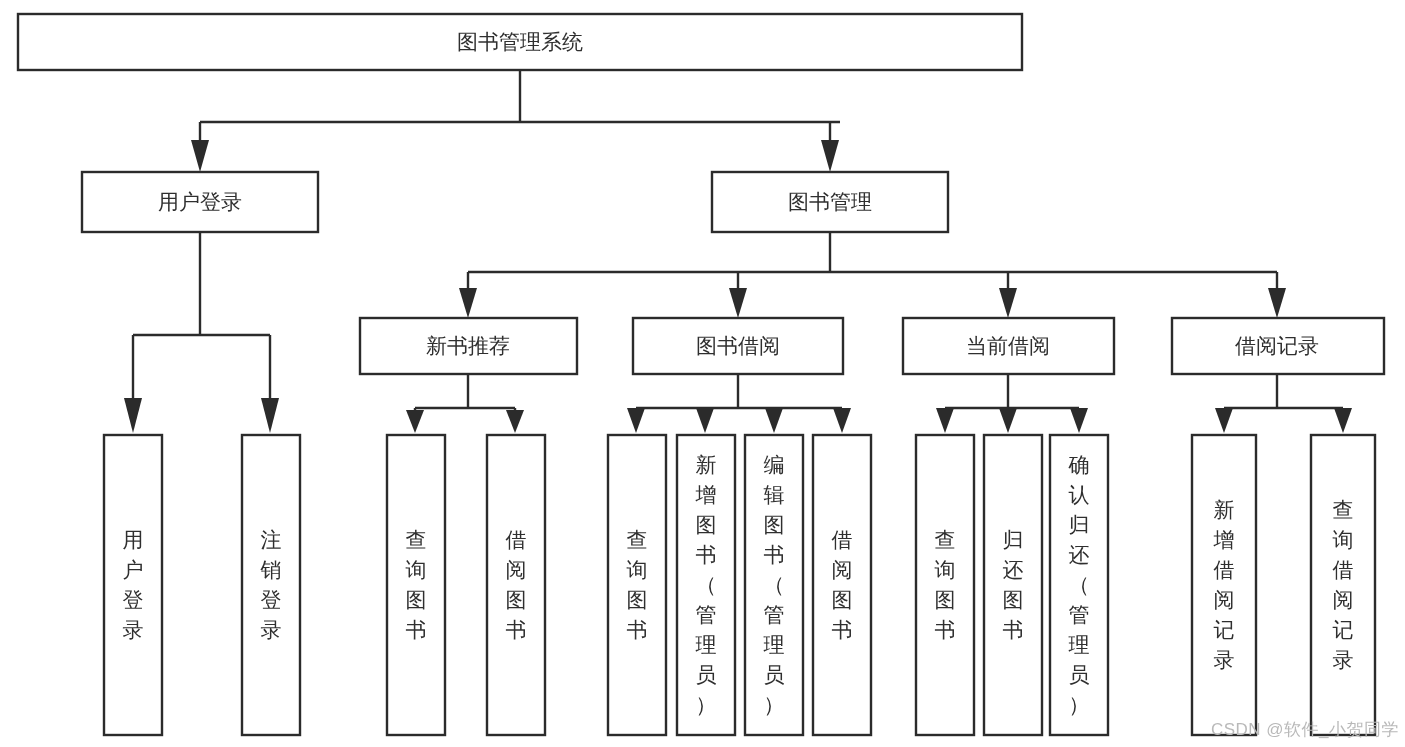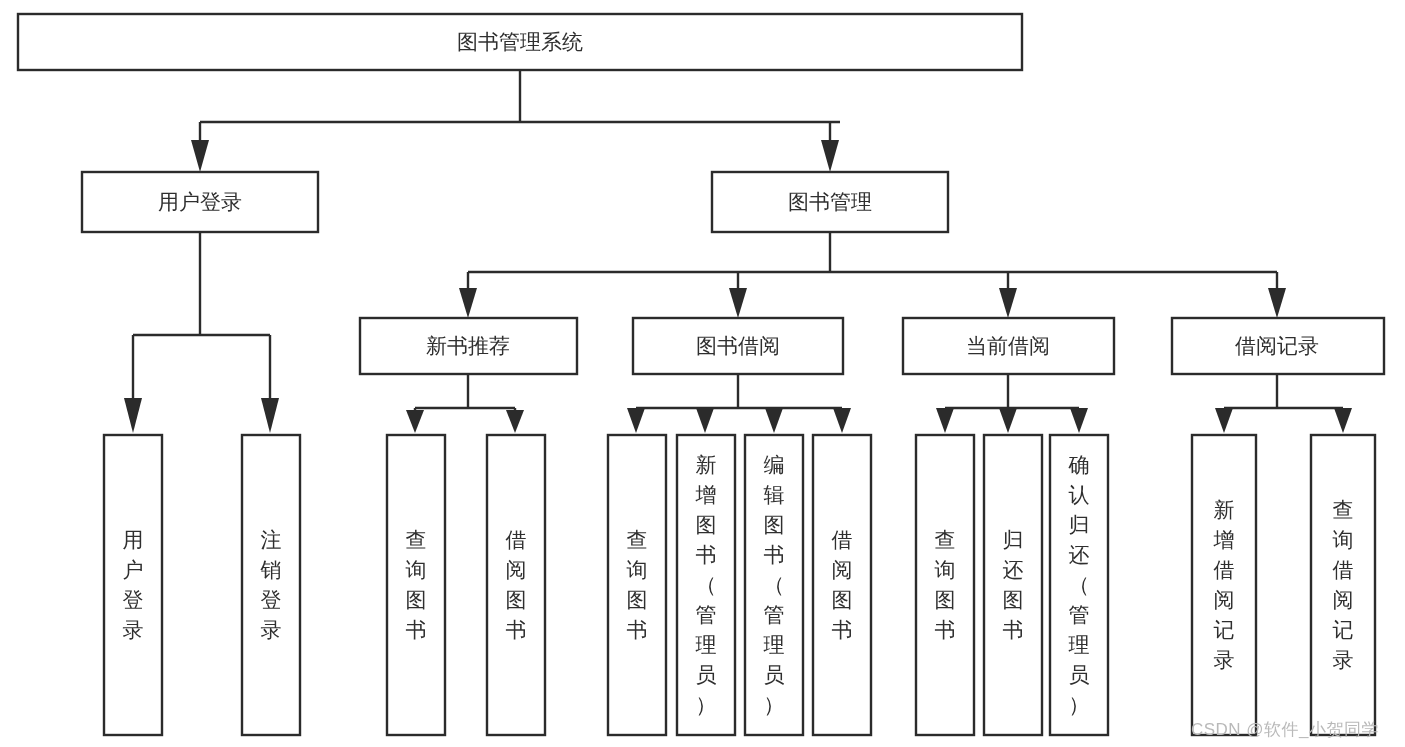--- a/index.html
+++ b/index.html
@@ -47,21 +47,21 @@
     dominant-baseline: middle;
   }
   .vlabel {
     fill: #2f2f2f;
     font-family: "Liberation Sans", "DejaVu Sans", sans-serif;
     font-size: 21px;
     text-anchor: middle;
   }
   .watermark {
     position: absolute;
-    right: 26px;
+    right: 6px;
     bottom: 6px;
     font-family: "Liberation Sans", "DejaVu Sans", sans-serif;
     font-size: 17px;
     color: #b9b9b9;
     white-space: nowrap;
     letter-spacing: 0.5px;
   }
 </style>
 </head>
 <body>

